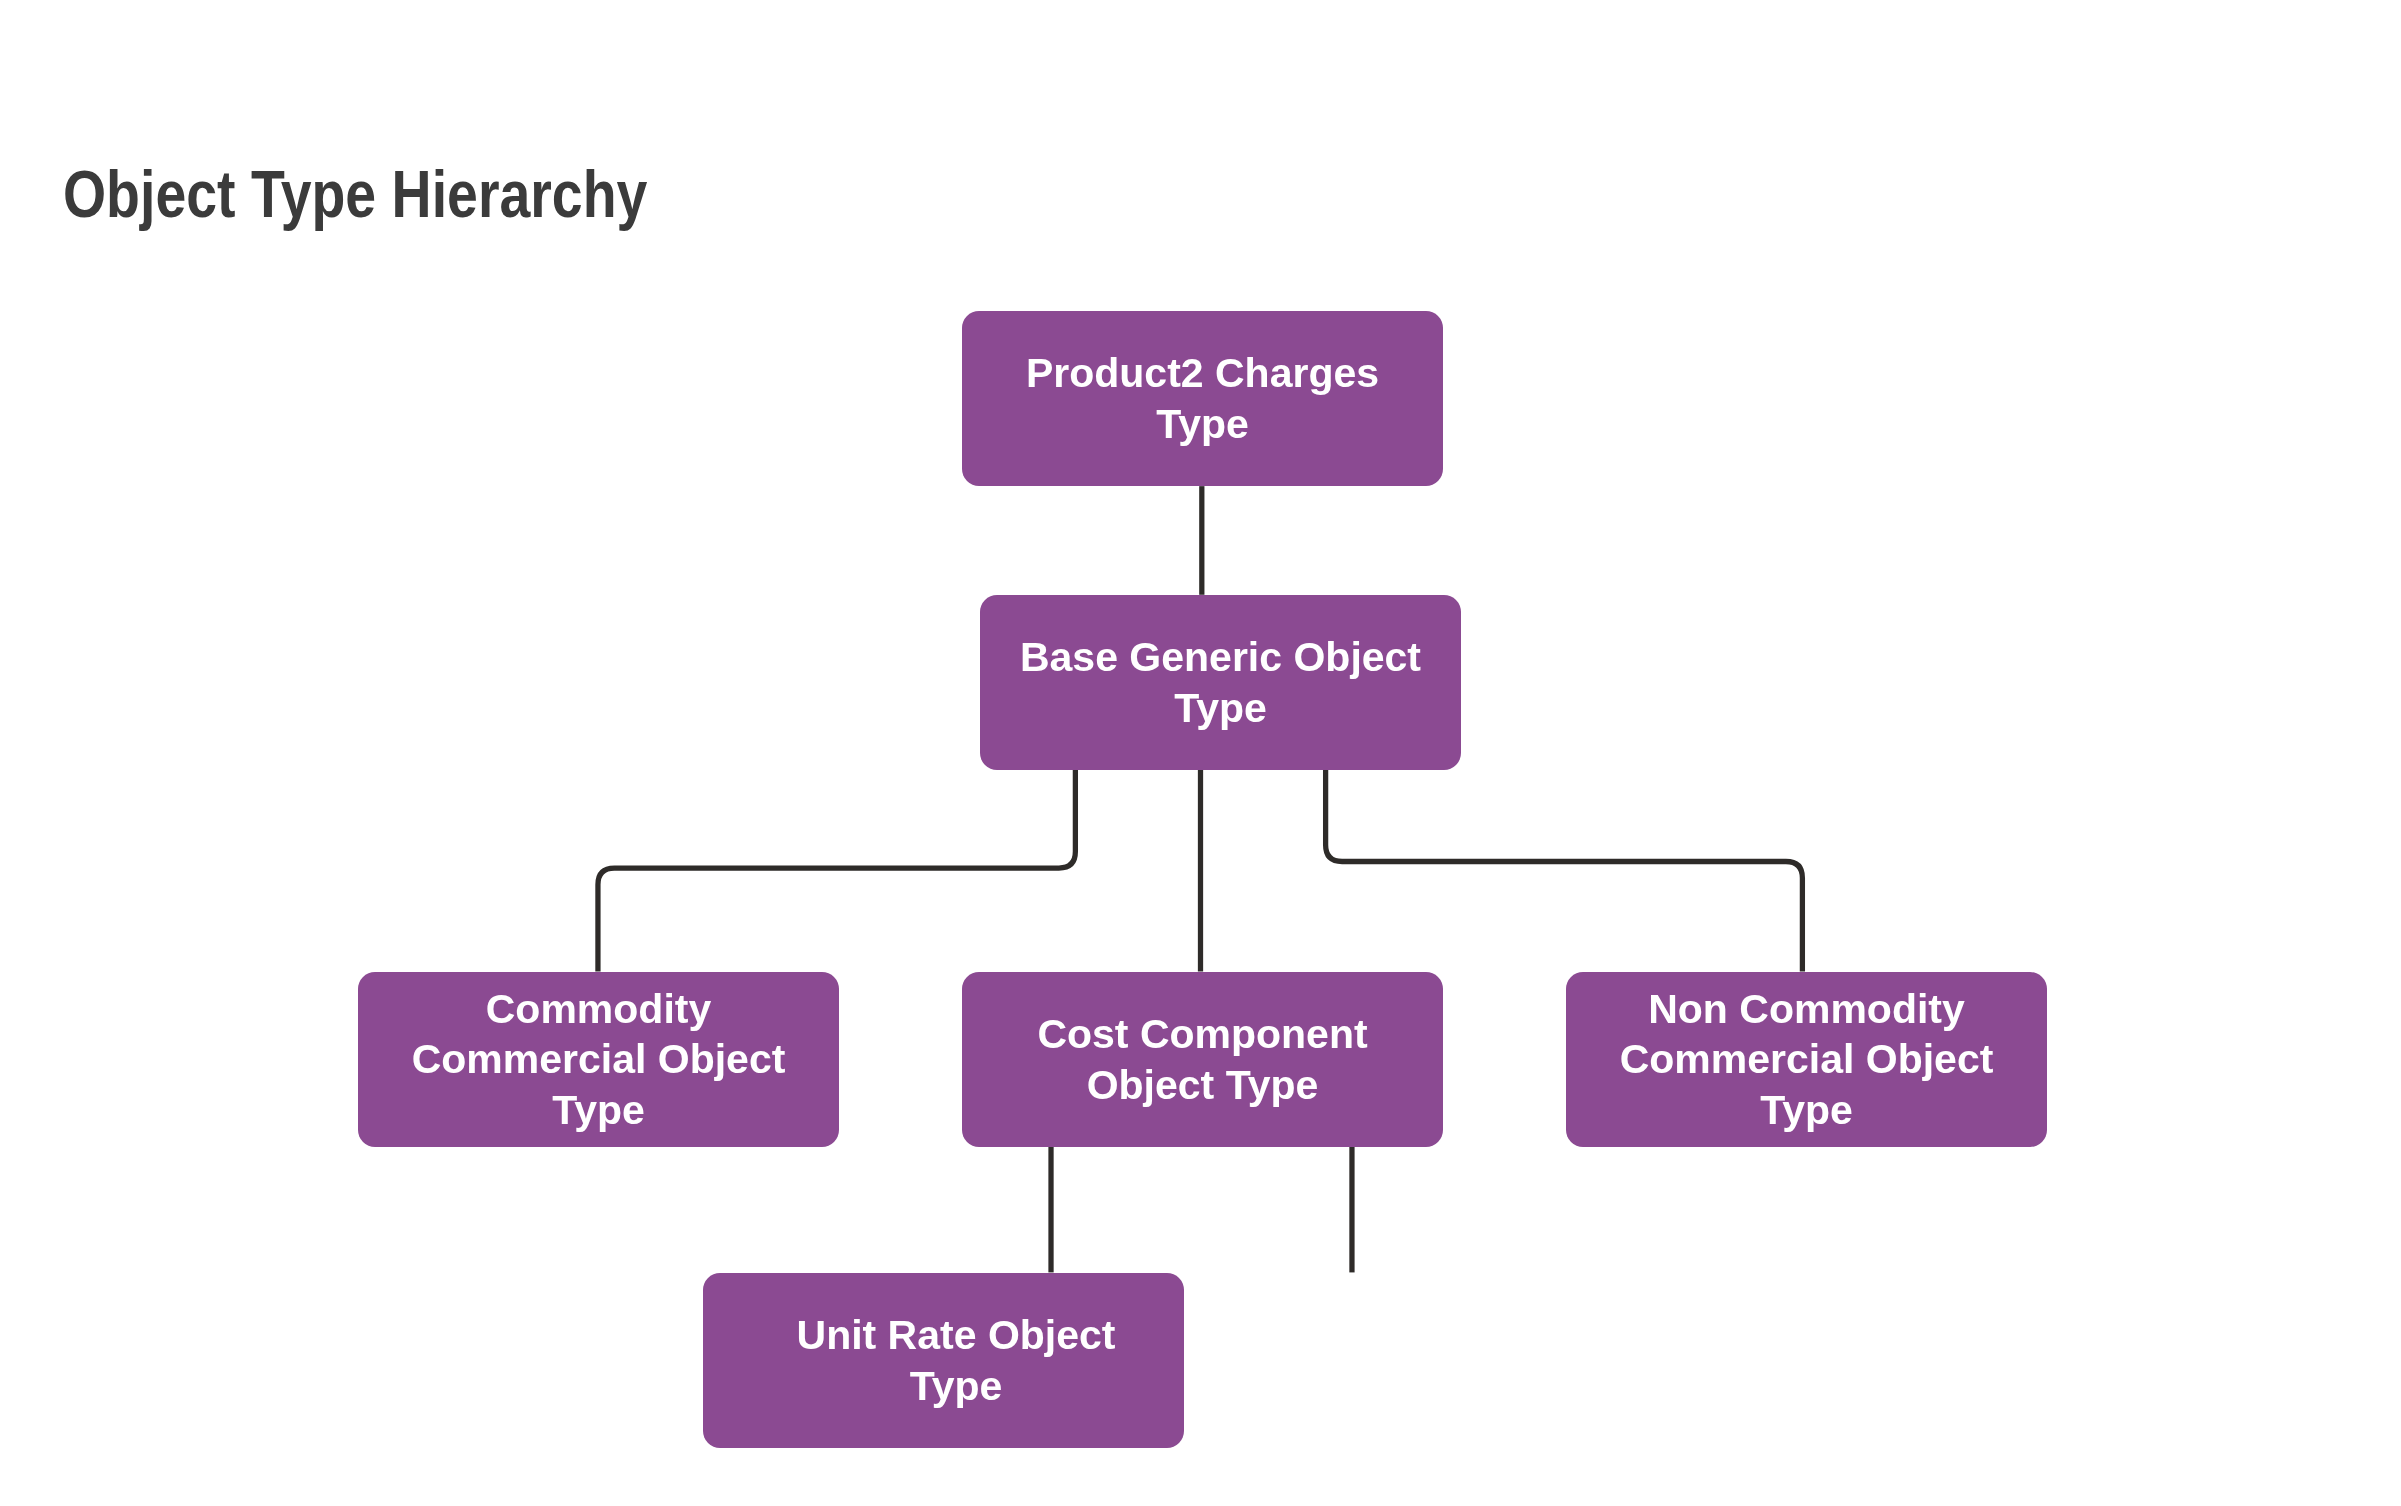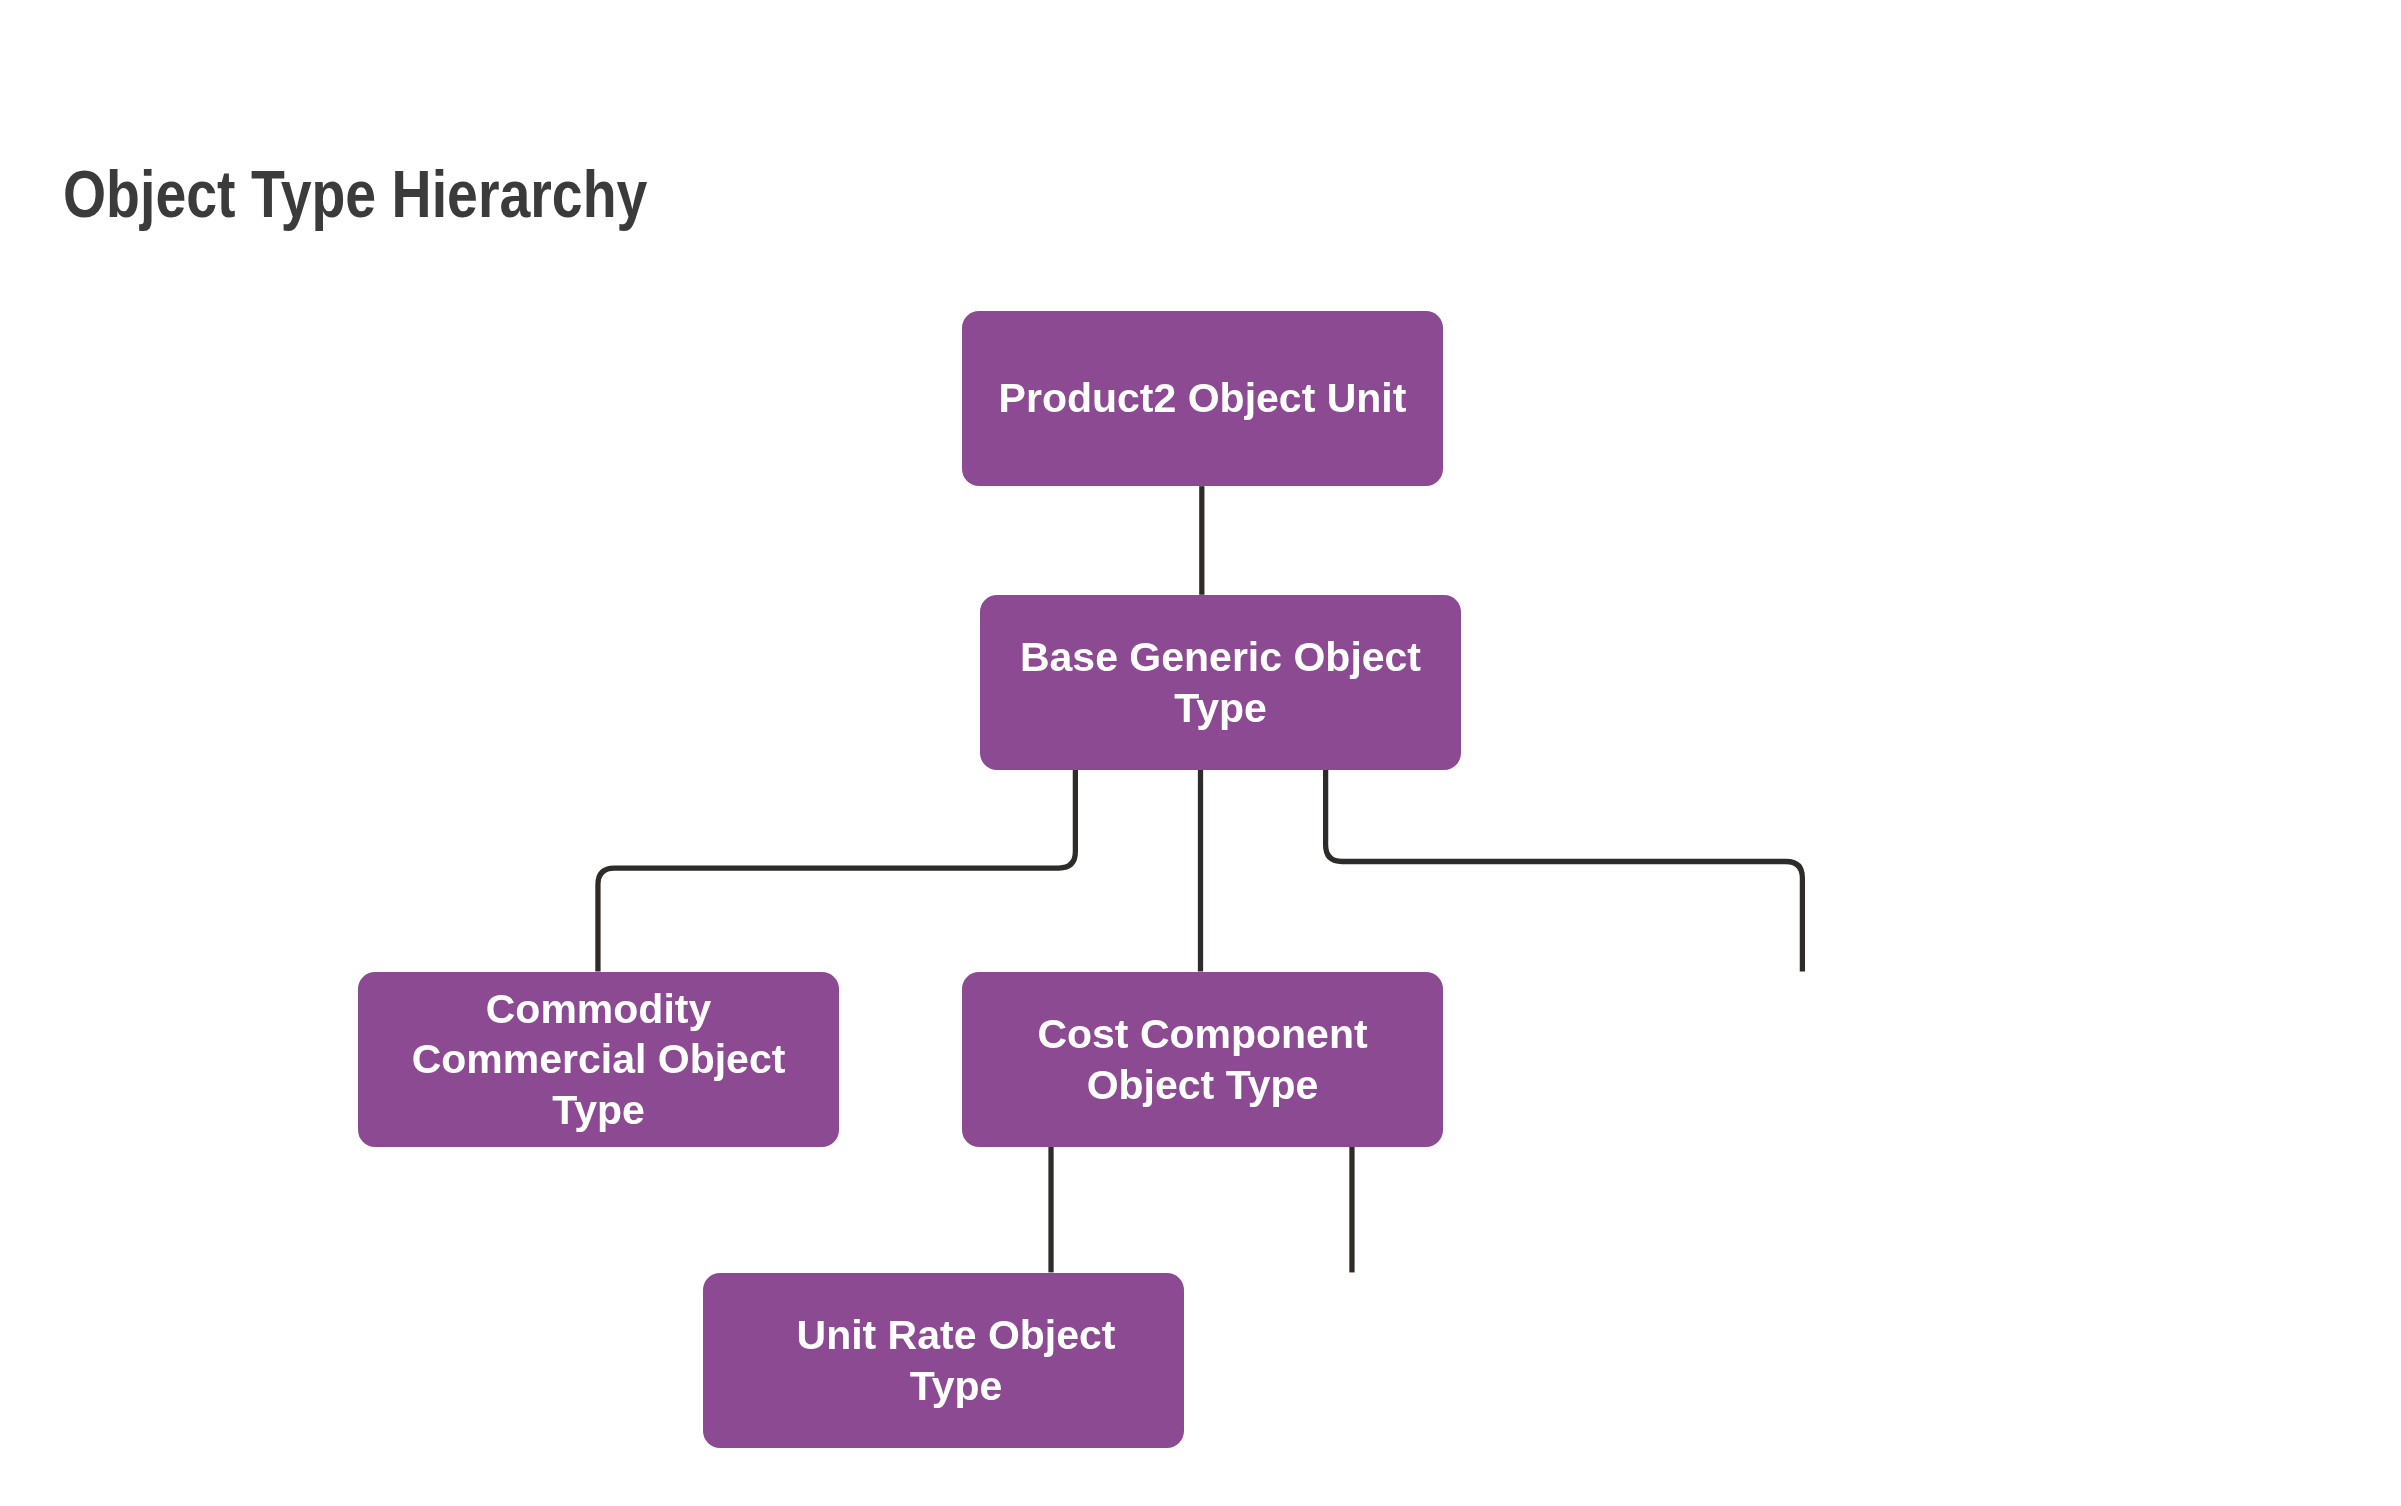--- a/index.html
+++ b/index.html
@@ -83,26 +83,27 @@
 
   <svg class="edges" viewBox="0 0 3646 2288" xmlns="http://www.w3.org/2000/svg">
     <path d="M 1825 738 L 1825 903"></path>
     <path d="M 1633 1169 L 1633 1293 Q 1633 1318 1608 1318 L 933 1318 Q 908 1318 908 1343 L 908 1475"></path>
     <path d="M 1823 1169 L 1823 1475"></path>
     <path d="M 2013 1169 L 2013 1283 Q 2013 1308 2038 1308 L 2712 1308 Q 2737 1308 2737 1333 L 2737 1475"></path>
     <path d="M 1596 1741 L 1596 1932"></path>
     <path d="M 2053 1741 L 2053 1932"></path>
   </svg>
 
-  <div class="node node-product2">Product2 Object Unit</div>
+  <div class="node node-product2">Product2 Charges Type</div>
 
   <div class="node node-base-generic">Base Generic Object Type</div>
 
   <div class="node node-commodity">Commodity Commercial Object Type</div>
 
   <div class="node node-cost-component">Cost Component Object Type</div>
 
+  <div class="node node-non-commodity">Non Commodity Commercial Object Type</div>
 
   <div class="node node-unit-rate">Unit Rate Object Type</div>
 
 
 </div>
 
 
 </body></html>

